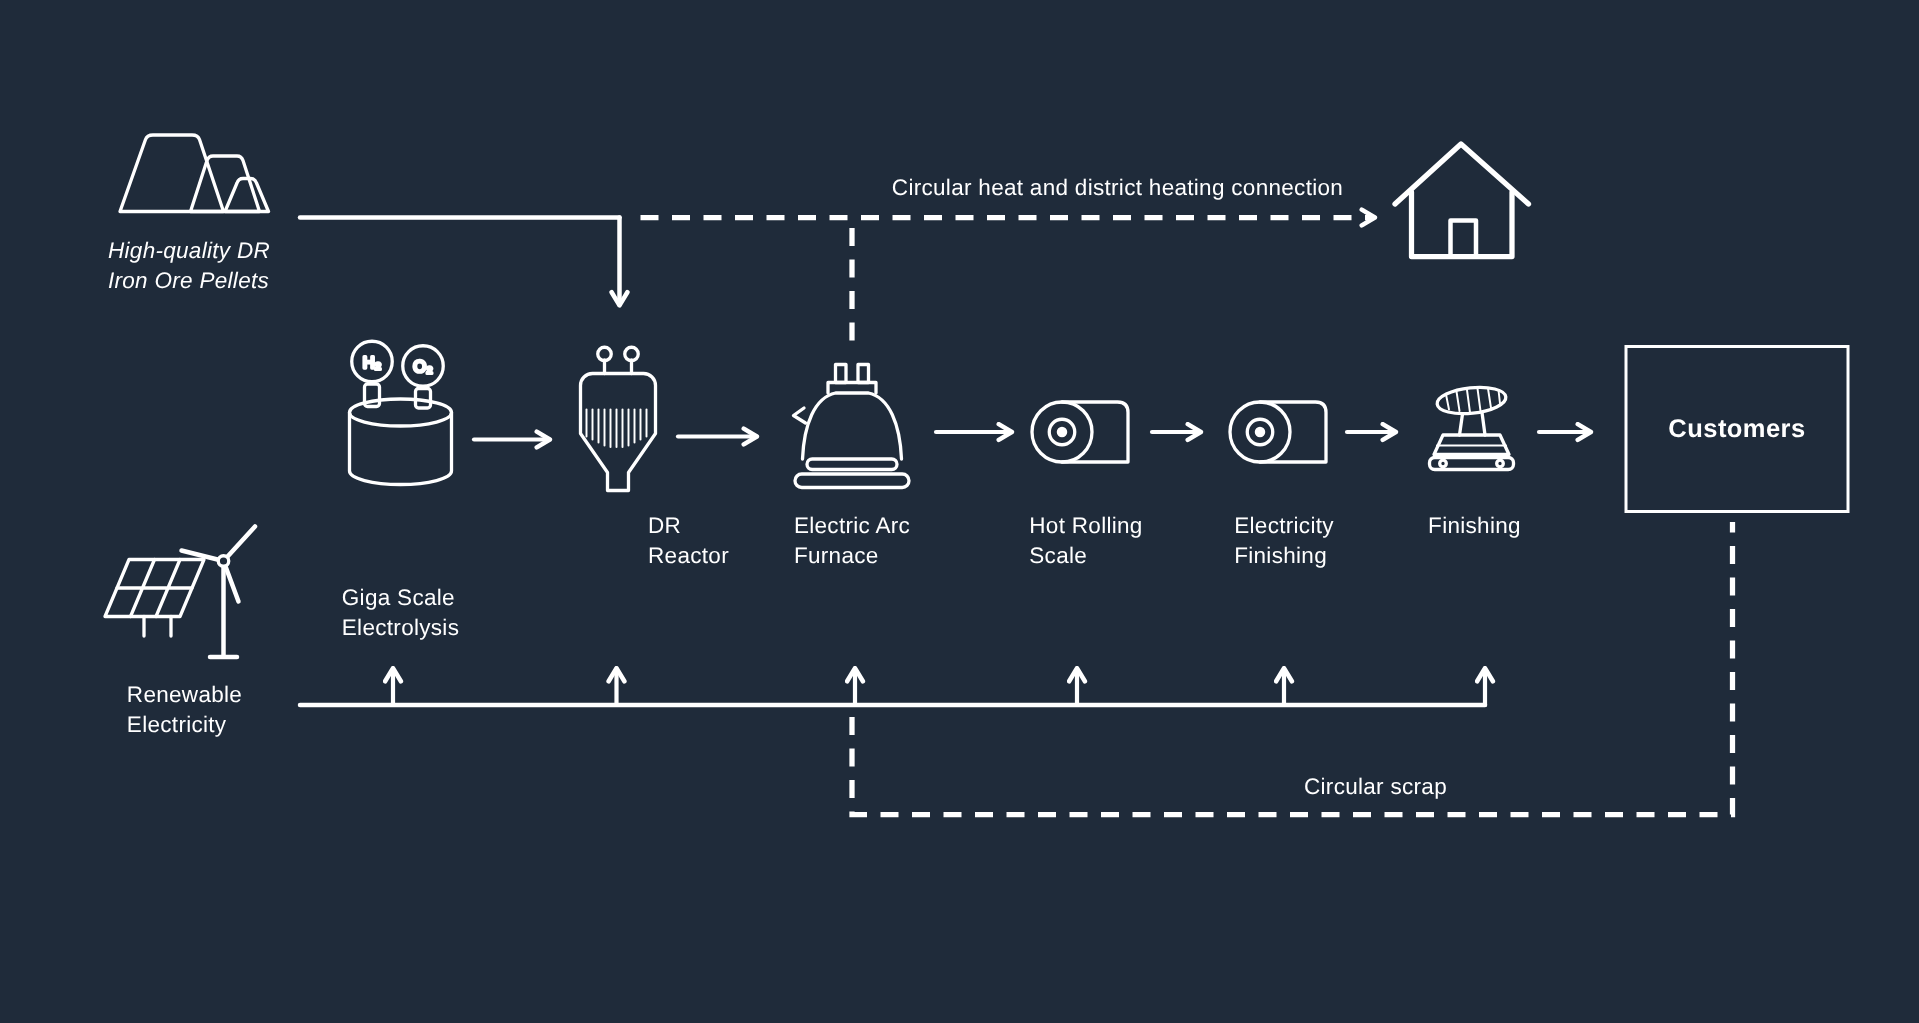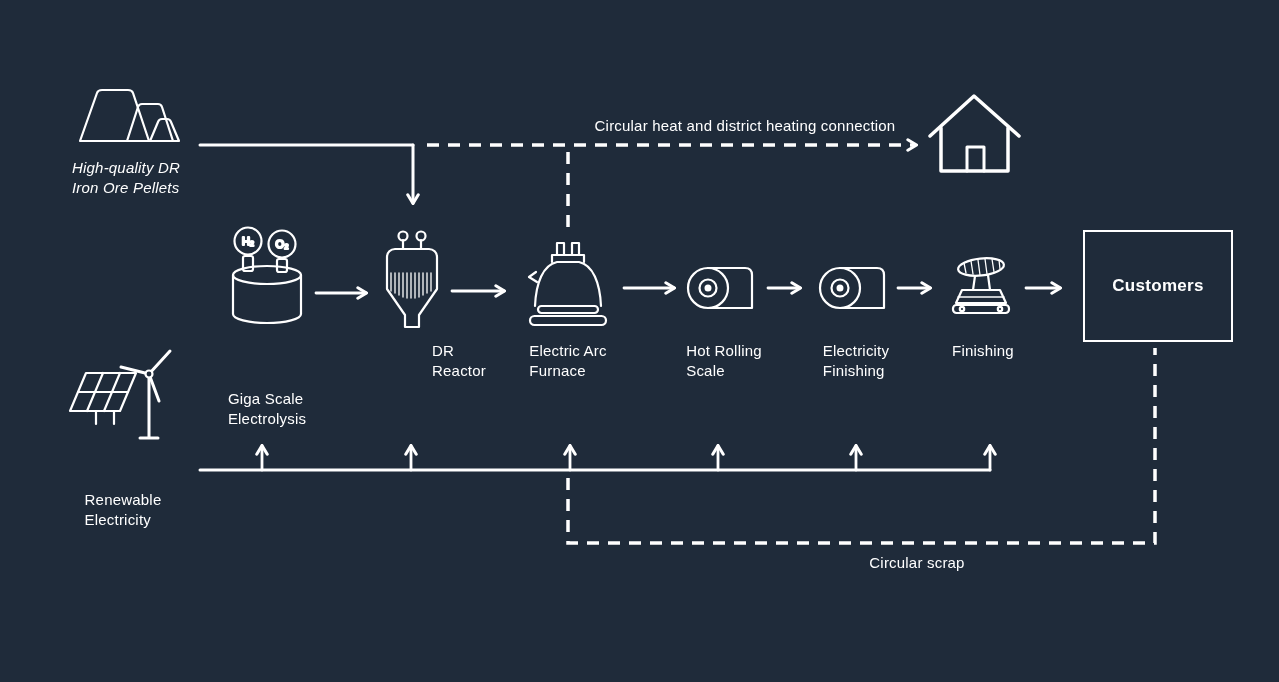--- a/index.html
+++ b/index.html
@@ -203,26 +203,26 @@
 
   <div class="label" style="left:856px;top:341px;">
     <span>Electricity</span>
     <span>Finishing</span>
   </div>
 
   <div class="label" style="left:983px;top:341px;">
     <span>Finishing</span>
   </div>
 
-  <div class="label" style="left:123px;top:454px;margin-top:36px;">
+  <div class="label" style="left:123px;top:454px;">
     <span>Renewable</span>
     <span>Electricity</span>
   </div>
 
-  <div class="label flow-label" style="left:917px;top:515px;margin-top:38px;">
+  <div class="label flow-label" style="left:917px;top:515px;">
     <span>Circular scrap</span>
   </div>
 
   <div class="customers-box">
     <span>Customers</span>
   </div>
 
 </div>
 
 </body></html>

